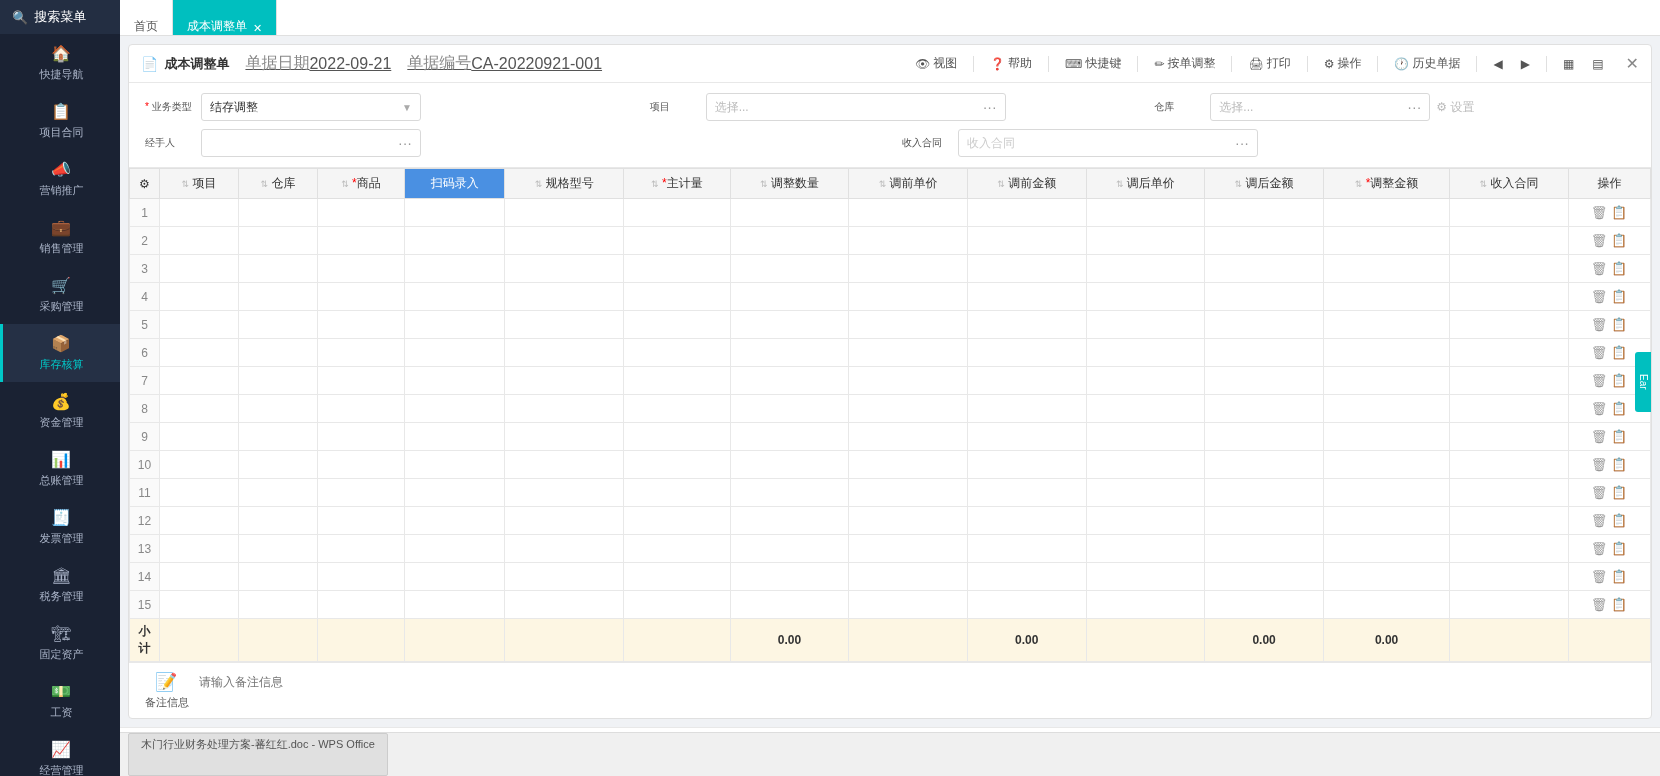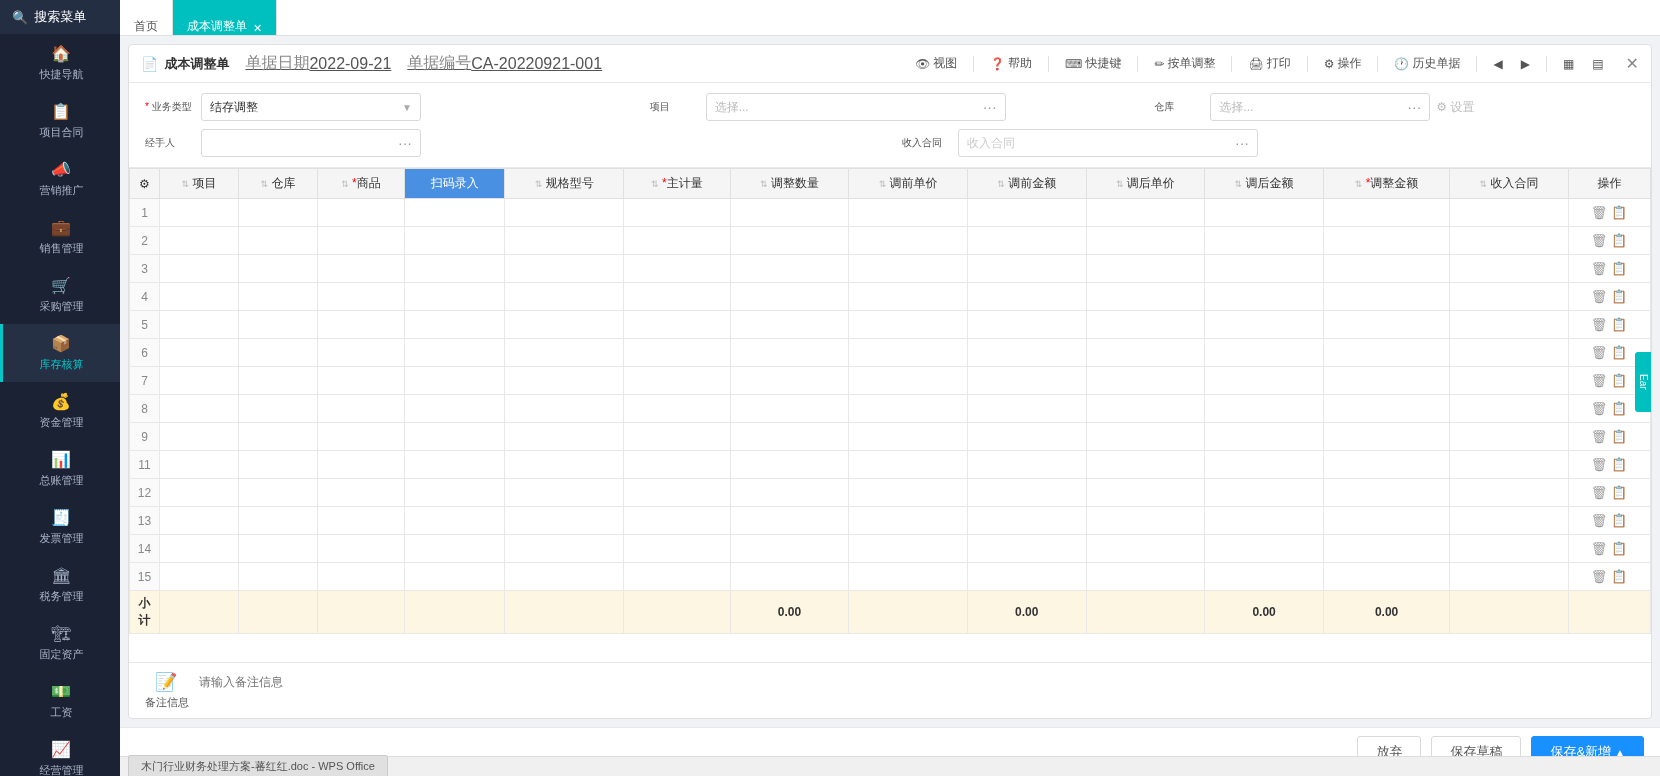--- a/index.html
+++ b/index.html
@@ -301,25 +301,24 @@
       gap: 4px;
     }
     .btn-primary .chevron { font-size: 10px; }
 
     
     .taskbar {
       position: fixed;
       bottom: 0;
       left: 120px;
       right: 0;
-      height: 20px;
+      height: 44px;
       background: #f0f0f0;
       border-top: 1px solid #ddd;
       display: flex;
-      align-items: center;
       padding: 0 8px;
       font-size: 11px;
       color: #555;
       z-index: 100;
     }
     .taskbar-item {
       padding: 3px 12px;
       background: #e0e0e0;
       border: 1px solid #ccc;
       border-radius: 2px;
@@ -724,20 +723,42 @@
       <td></td>
       <td></td>
       <td>
                 <div class="action-cell">
                   <span class="action-icon">🗑</span>
                   <span class="action-icon">📋</span>
                 </div>
               </td>
     </tr>
             <tr>
+      <td class="row-num">10</td>
+      <td></td>
+      <td></td>
+      <td></td>
+      <td></td>
+      <td></td>
+      <td></td>
+      <td></td>
+      <td></td>
+      <td></td>
+      <td></td>
+      <td></td>
+      <td></td>
+      <td></td>
+      <td>
+                <div class="action-cell">
+                  <span class="action-icon">🗑</span>
+                  <span class="action-icon">📋</span>
+                </div>
+              </td>
+    </tr>
+            <tr>
       <td class="row-num">11</td>
       <td></td>
       <td></td>
       <td></td>
       <td></td>
       <td></td>
       <td></td>
       <td></td>
       <td></td>
       <td></td>

